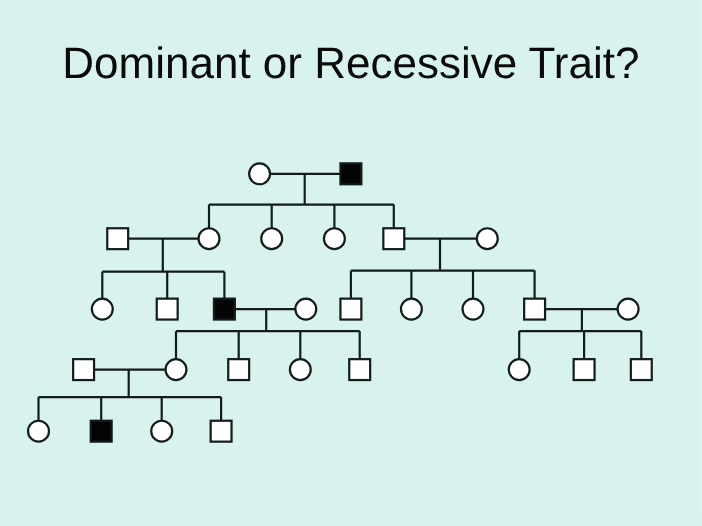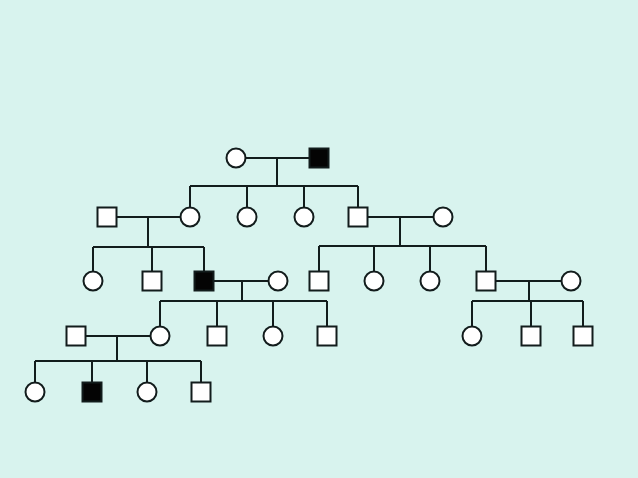--- a/index.html
+++ b/index.html
@@ -27,20 +27,21 @@
     left: 0;
     top: 0;
     width: 638px;
     height: 478px;
   }
 </style>
 </head>
 <body>
 
 <div class="slide" style="background: rgb(216, 243, 238);">
+  <h1 class="slide-title" style="color: rgb(10, 10, 10);">Dominant or Recessive Trait?</h1>
   <svg id="pedigree-svg" class="pedigree-svg" viewBox="0 0 638 478" xmlns="http://www.w3.org/2000/svg">
       <line x1="236" y1="158" x2="319" y2="158" stroke="#121c1c" stroke-width="2"></line>
       <line x1="277" y1="158" x2="277" y2="186" stroke="#121c1c" stroke-width="2"></line>
       <line x1="190" y1="186" x2="358" y2="186" stroke="#121c1c" stroke-width="2"></line>
       <line x1="190" y1="186" x2="190" y2="217" stroke="#121c1c" stroke-width="2"></line>
       <line x1="247" y1="186" x2="247" y2="217" stroke="#121c1c" stroke-width="2"></line>
       <line x1="304" y1="186" x2="304" y2="217" stroke="#121c1c" stroke-width="2"></line>
       <line x1="358" y1="186" x2="358" y2="217" stroke="#121c1c" stroke-width="2"></line>
       <line x1="107" y1="217" x2="190" y2="217" stroke="#121c1c" stroke-width="2"></line>
       <line x1="148" y1="217" x2="148" y2="247" stroke="#121c1c" stroke-width="2"></line>

